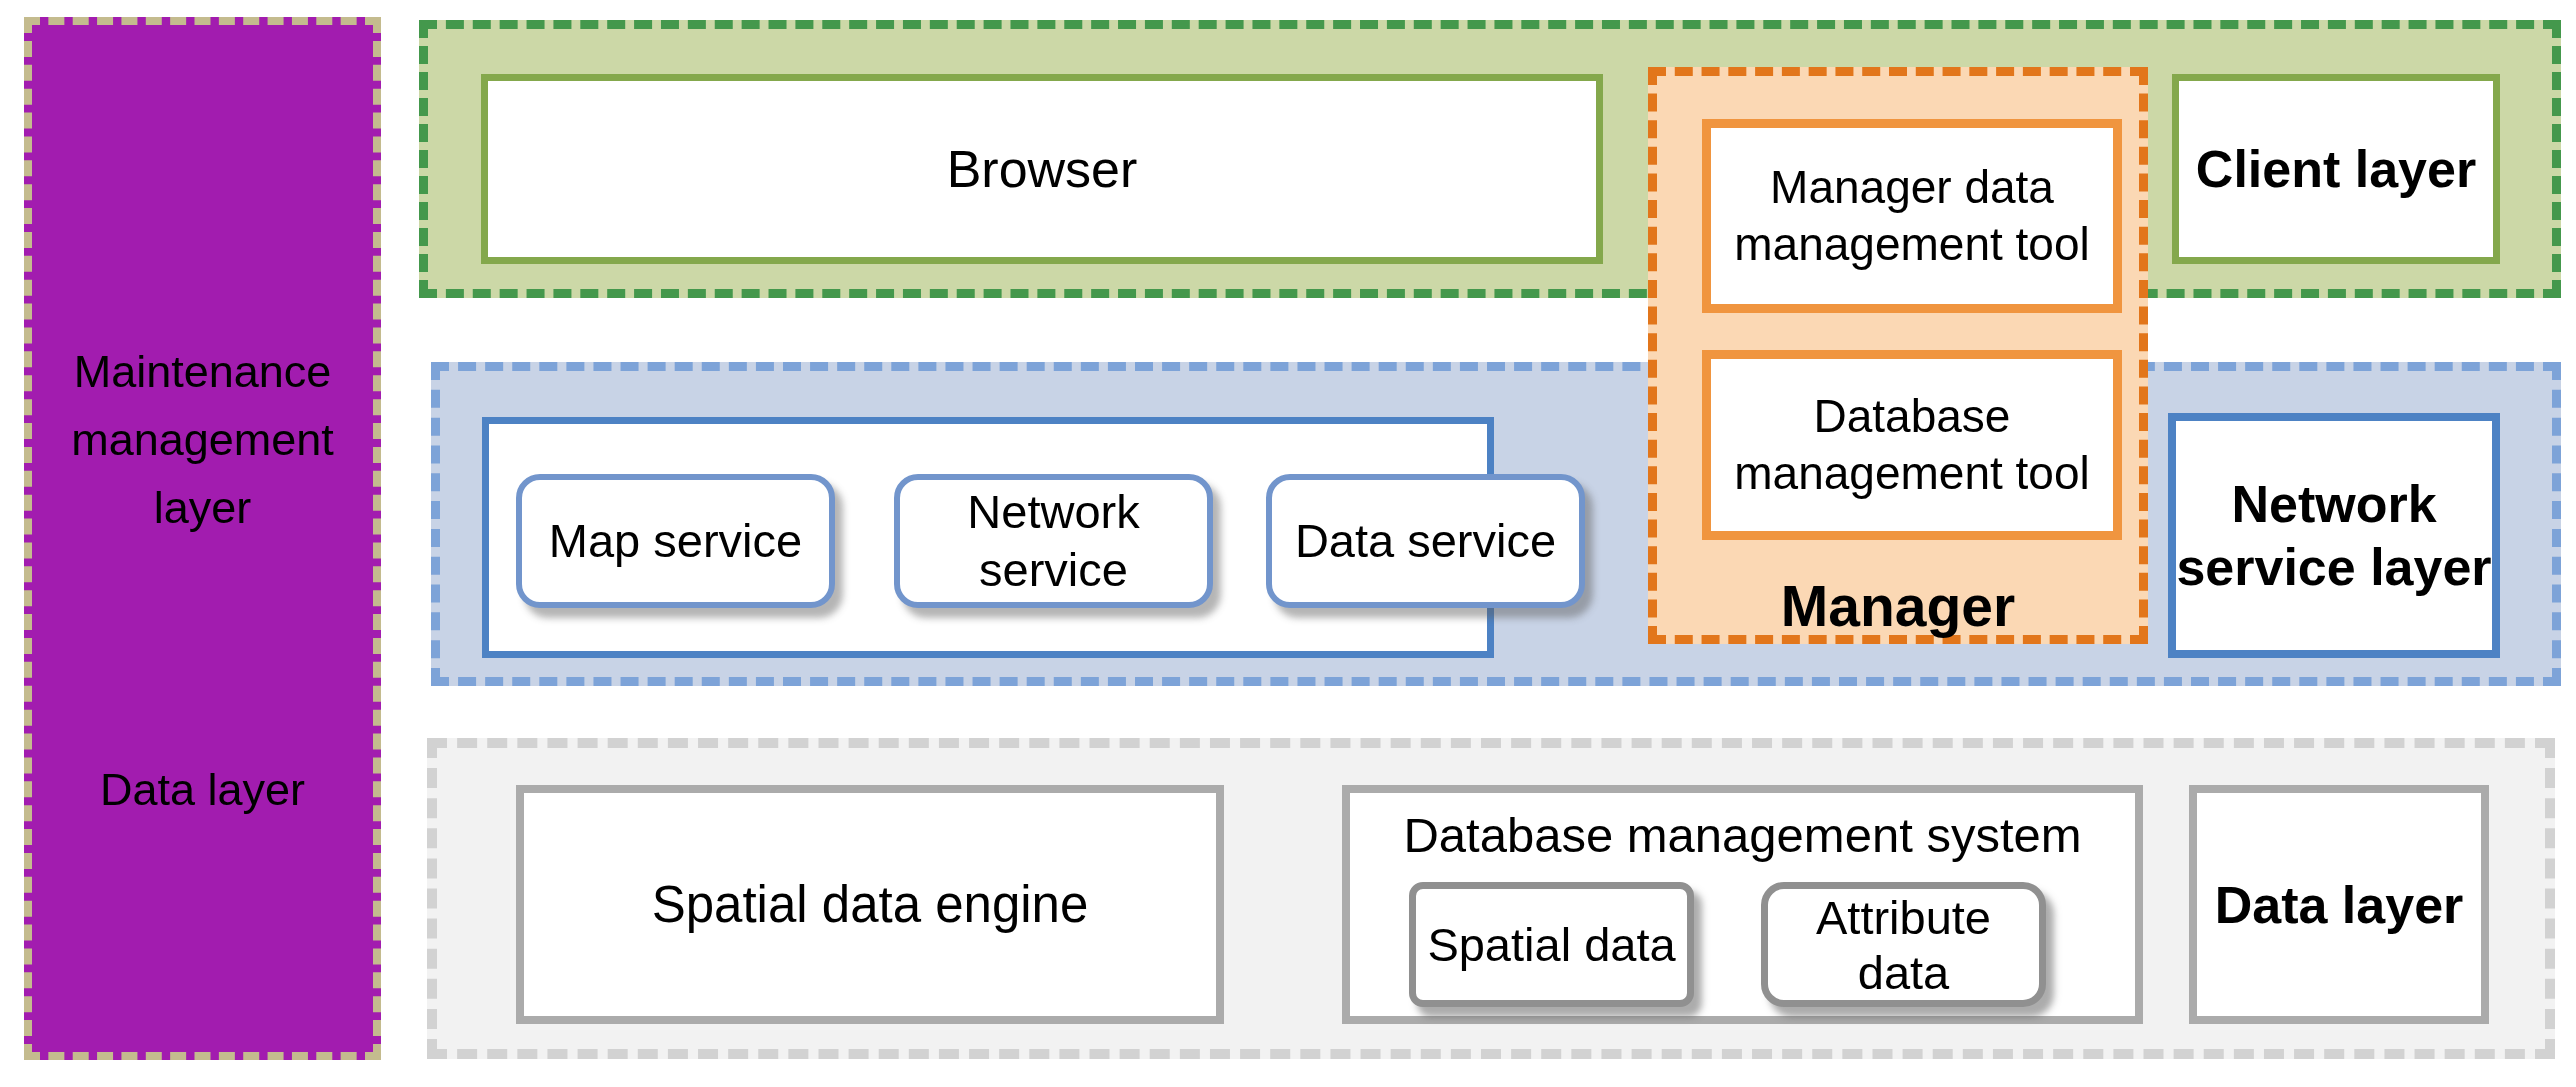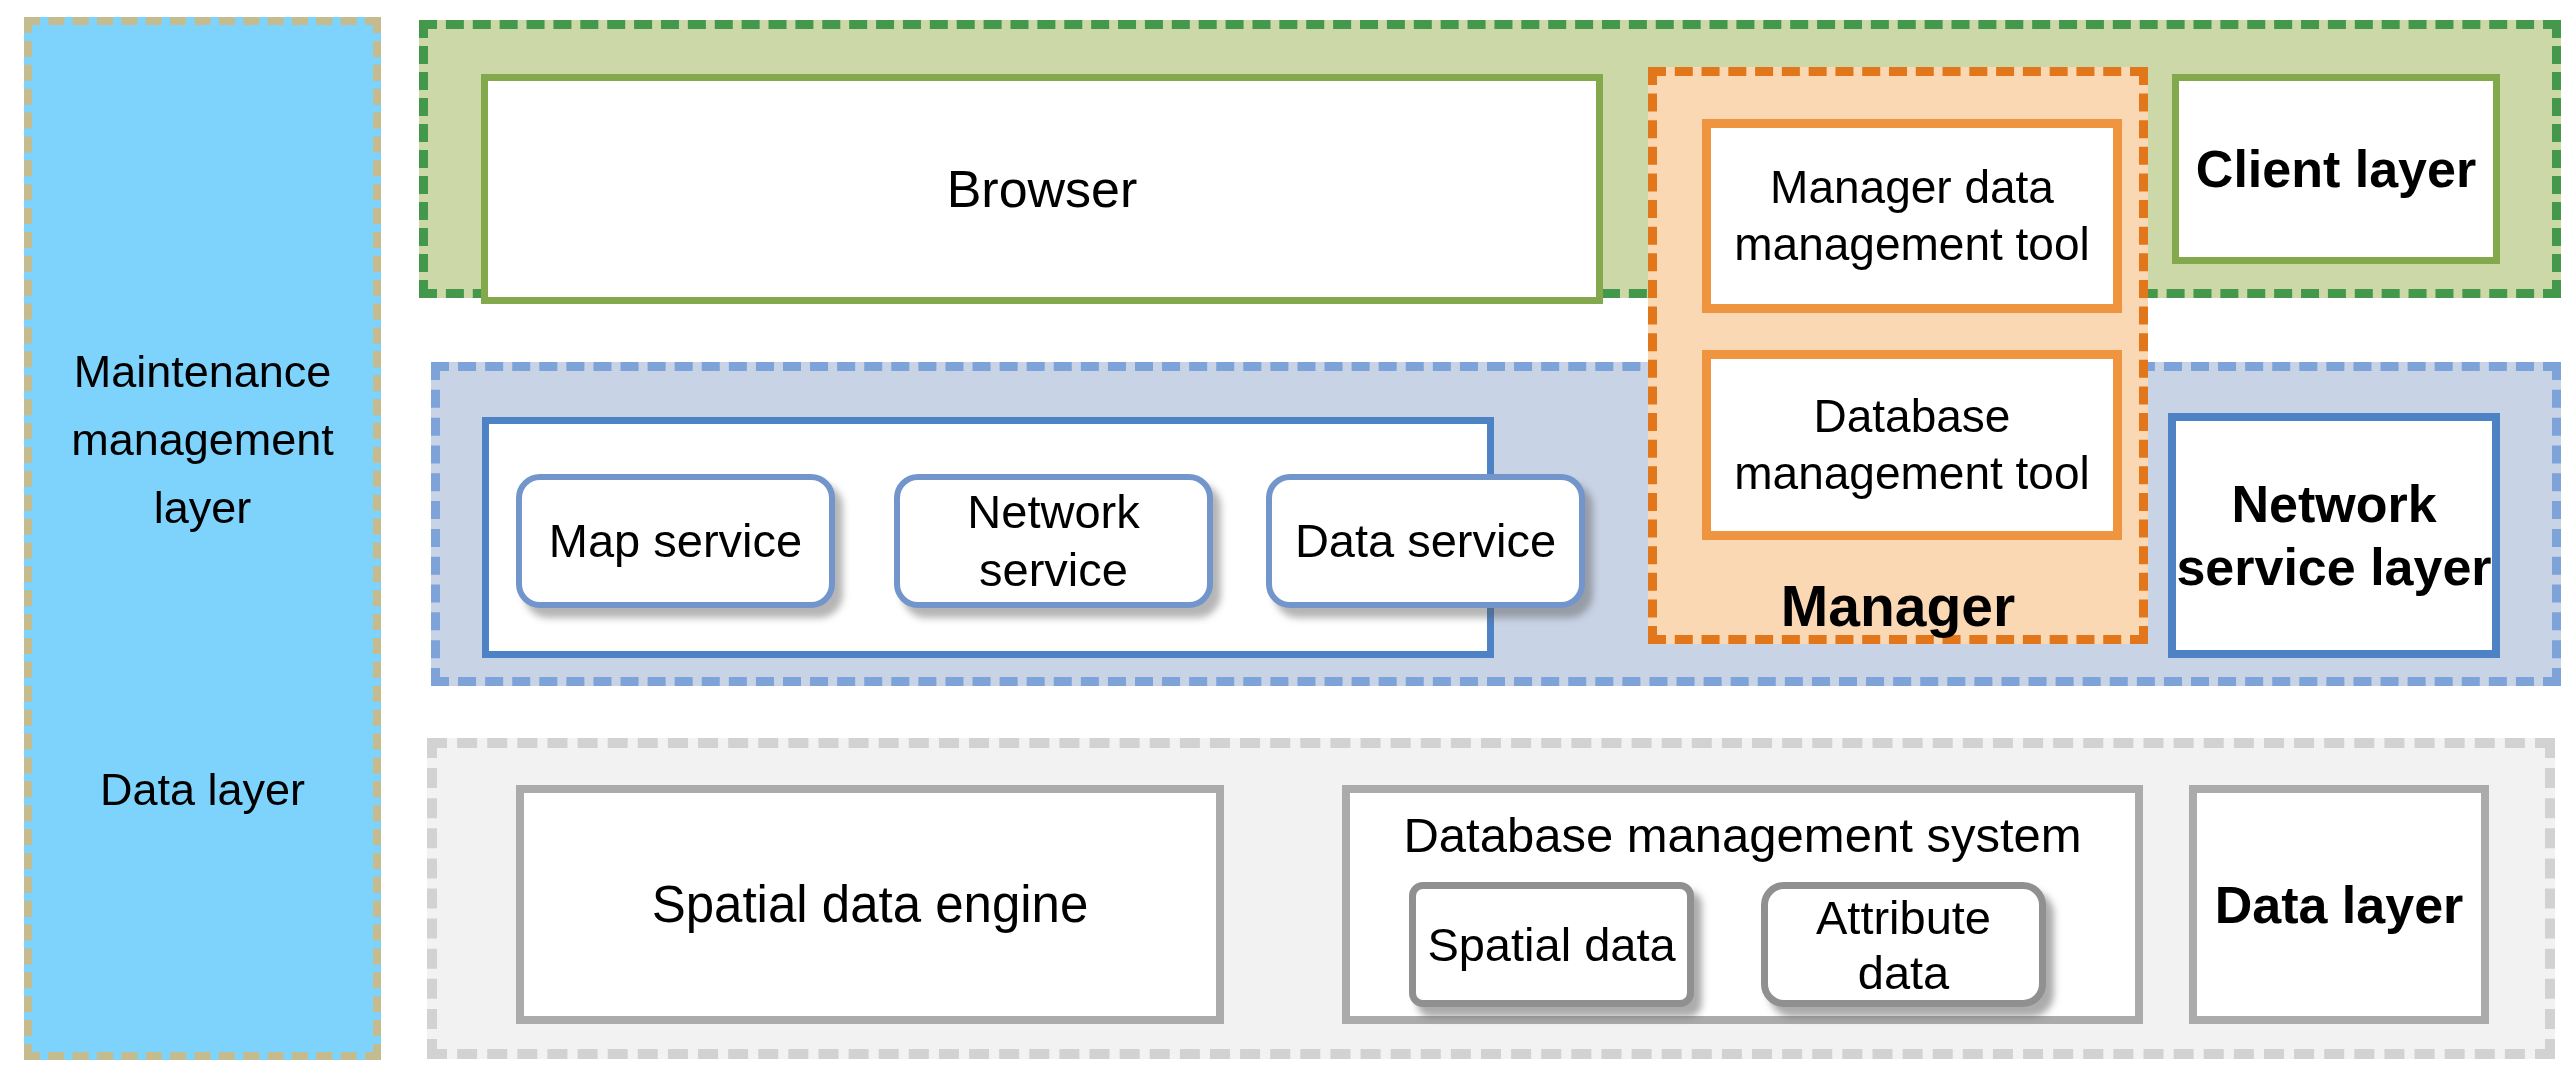--- a/index.html
+++ b/index.html
@@ -4,21 +4,21 @@
 <style>
   html,body{margin:0;padding:0;background:#ffffff;}
   .canvas{
     position:relative;width:2576px;height:1088px;background:#ffffff;overflow:hidden;
     font-family:"Liberation Sans", sans-serif;color:#000;
   }
   
   .region{position:absolute;box-sizing:border-box;}
   .region-tan{
     left:24px;top:16.6px;width:357px;height:1043px;
-    background:#7dd3fc;border:8.7px dashed #c4bb8e;
+    background:#a21caf;border:8.7px dashed #c4bb8e;
   }
   .region-green{
     left:419px;top:20px;width:2142px;height:278px;
     background:#ccd8a7;border:9.5px dashed #44984c;
   }
   .region-blue{
     left:431px;top:362px;width:2130px;height:324px;
     background:#c8d3e6;border:9.5px dashed #7da3d8;
   }
   .region-gray{
@@ -39,21 +39,21 @@
   .gray-border{border:8px solid #ababab;}
   .bold{font-weight:bold;}
   
   .tan-label{
     position:absolute;left:0;width:100%;text-align:center;
     font-size:45px;line-height:68px;color:#000;
   }
   .tan-label-top{top:313px;}
   .tan-label-bottom{top:731px;}
   
-  .browser-box{left:481px;top:74px;width:1122px;height:230px;font-size:52px;}
+  .browser-box{left:481px;top:74px;width:1122px;height:190px;font-size:52px;}
   .client-box{left:2172px;top:74px;width:328px;height:190px;font-size:52px;line-height:62px;}
   
   .services-container{left:482px;top:417px;width:1012px;height:241px;border-width:7.1px;}
   .service-chip{
     position:absolute;top:50px;width:319px;height:134px;box-sizing:border-box;
     background:#ffffff;border:6.3px solid #7295cc;border-radius:24px;
     box-shadow:8px 9.5px 7.1px rgba(90,90,90,0.45);
     display:flex;align-items:center;justify-content:center;text-align:center;
     font-size:47px;line-height:58px;
   }

